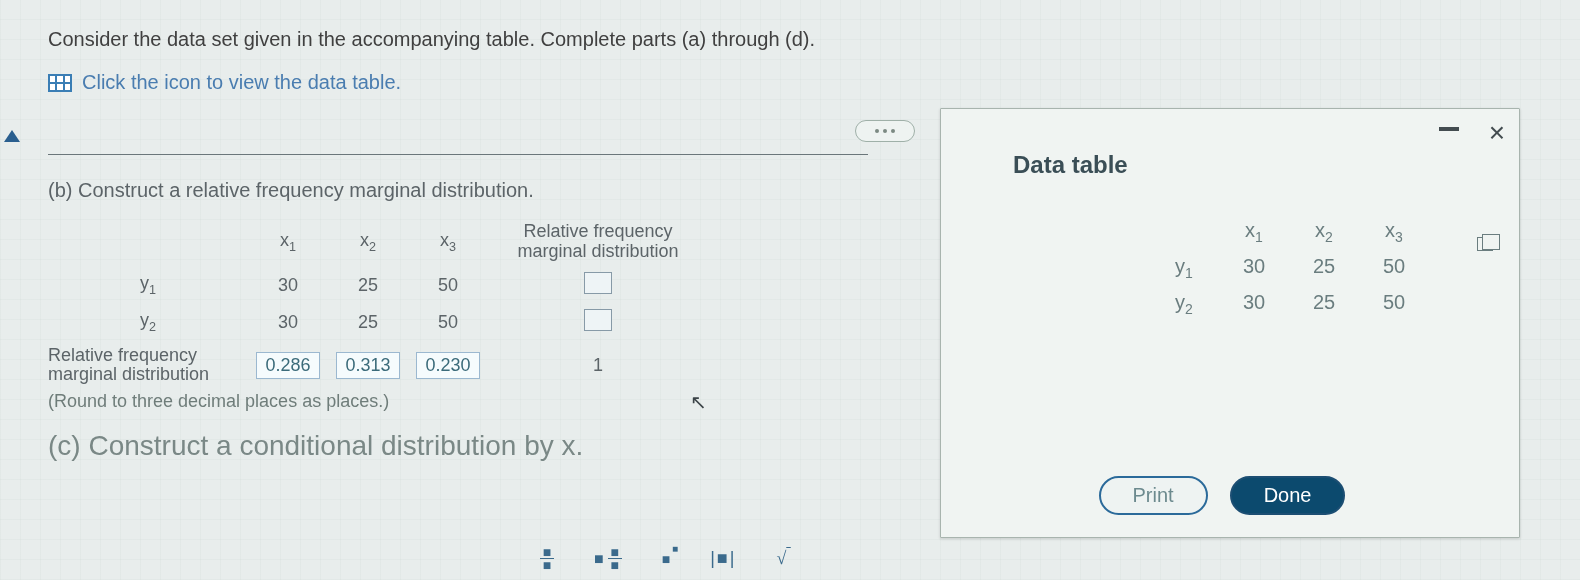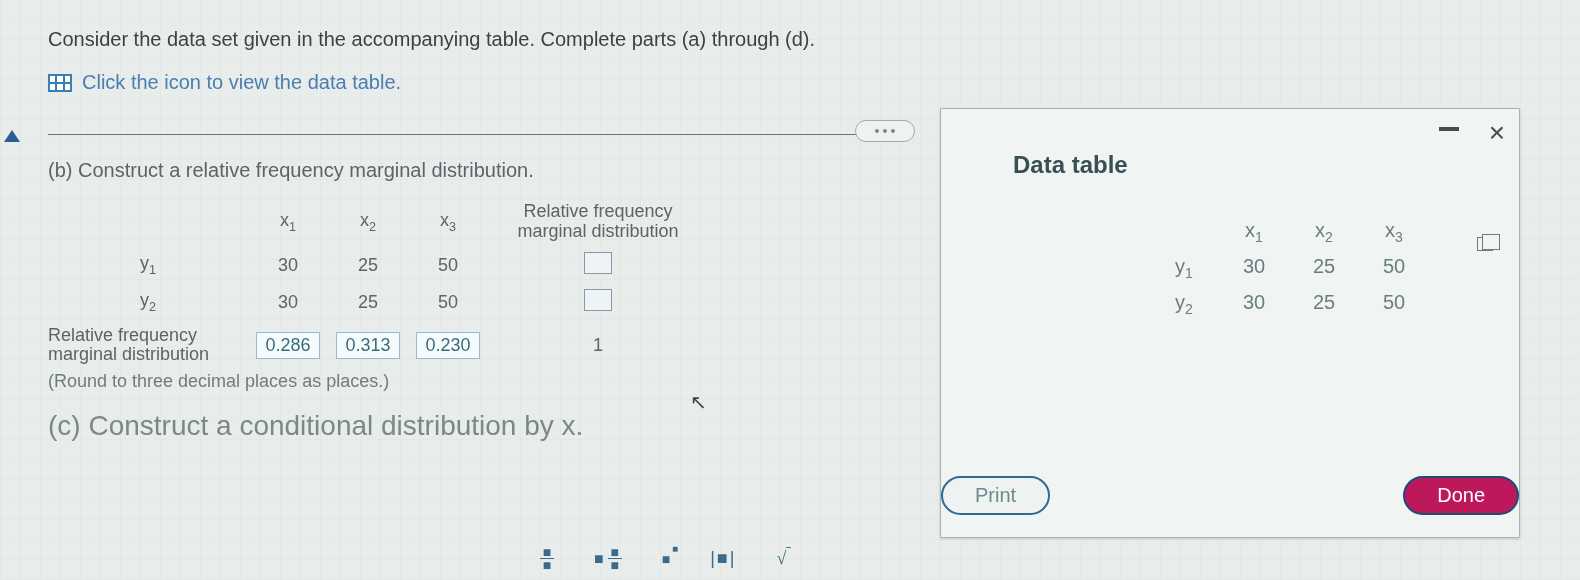--- a/index.html
+++ b/index.html
@@ -11,21 +11,21 @@
     position: relative;
     color: #5c6468;
     overflow: hidden;
   }
   .subtle-grid {
     background-image: repeating-linear-gradient(0deg, rgba(160,180,170,0.08) 0, rgba(160,180,170,0.08) 1px, transparent 1px, transparent 20px),
                       repeating-linear-gradient(90deg, rgba(160,180,170,0.08) 0, rgba(160,180,170,0.08) 1px, transparent 1px, transparent 20px);
   }
   .page { padding: 28px 48px; position: relative; }
   .intro { font-size: 20px; color: #404040; margin-bottom: 20px; }
-  .link-row { display: flex; align-items: center; gap: 10px; margin-bottom: 40px; }
+  .link-row { display: flex; align-items: center; gap: 10px; margin-bottom: 60px; }
   .table-icon {
     width: 24px; height: 18px; display: inline-flex; flex-wrap: wrap;
     border: 1px solid #3a7eb5; background: #fff;
   }
   .table-icon span { width: 33.3%; height: 50%; border: 0.5px solid #3a7eb5; }
   .link-text { color: #4a7db0; font-size: 20px; }
   hr.divider { border: none; border-top: 1px solid #6a767a; margin: 8px 0 24px 0; width: 820px; }
   .berries {
     position: absolute; top: 120px; left: 855px;
     width: 60px; height: 22px; display: flex; align-items: center; gap: 4px;
@@ -72,26 +72,26 @@
   }
   .modal-body .mh { text-align: center; }
   .modal-body .mc { text-align: center; }
   .modal-copy {
     position: absolute; top: 128px; right: 26px; width: 16px; height: 14px;
     border: 1px solid #6a7d7f;
   }
   .modal-copy::after {
     content: ""; position: absolute; top: -4px; left: 4px; width: 16px; height: 14px; border: 1px solid #6a7d7f; background: #f0f4f2;
   }
-  .modal-buttons { position: absolute; bottom: 22px; left: 0; right: 0; display: flex; justify-content: space-between; gap: 22px; }
+  .modal-buttons { position: absolute; bottom: 22px; left: 0; right: 16px; display: flex; justify-content: center; gap: 22px; }
   .btn {
     font-size: 20px; padding: 6px 32px; border-radius: 22px; border: 2px solid #2b6a9a; cursor: pointer;
   }
   .btn-print { background: #eef3f2; color: #6c8a8e; }
-  .btn-done { background: #be185d; color: #fff; border-color: #1c4e73; }
+  .btn-done { background: #0c4a6e; color: #fff; border-color: #1c4e73; }
 
   .toolbar {
     position: absolute; bottom: 8px; left: 540px; display: flex; gap: 40px; align-items: center;
     color: #3a6a8c; font-size: 18px;
   }
   .toolbar .tl { display: inline-flex; align-items: center; }
   .frac { display: inline-flex; flex-direction: column; align-items: center; line-height: 0.9; font-size: 14px; }
   .frac .bar { width: 14px; height: 1px; background: #3a6a8c; }
   .mixed { display: inline-flex; gap: 4px; align-items: center; }
   .exp { font-size: 14px; position: relative; }

